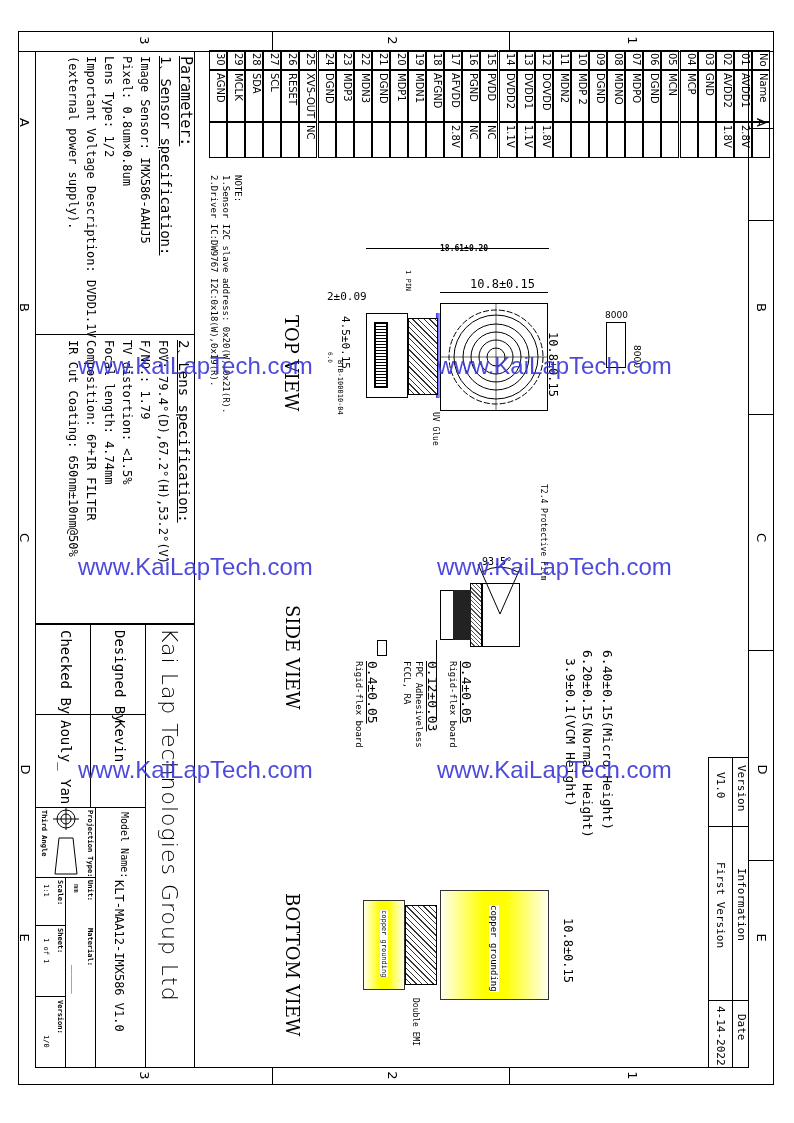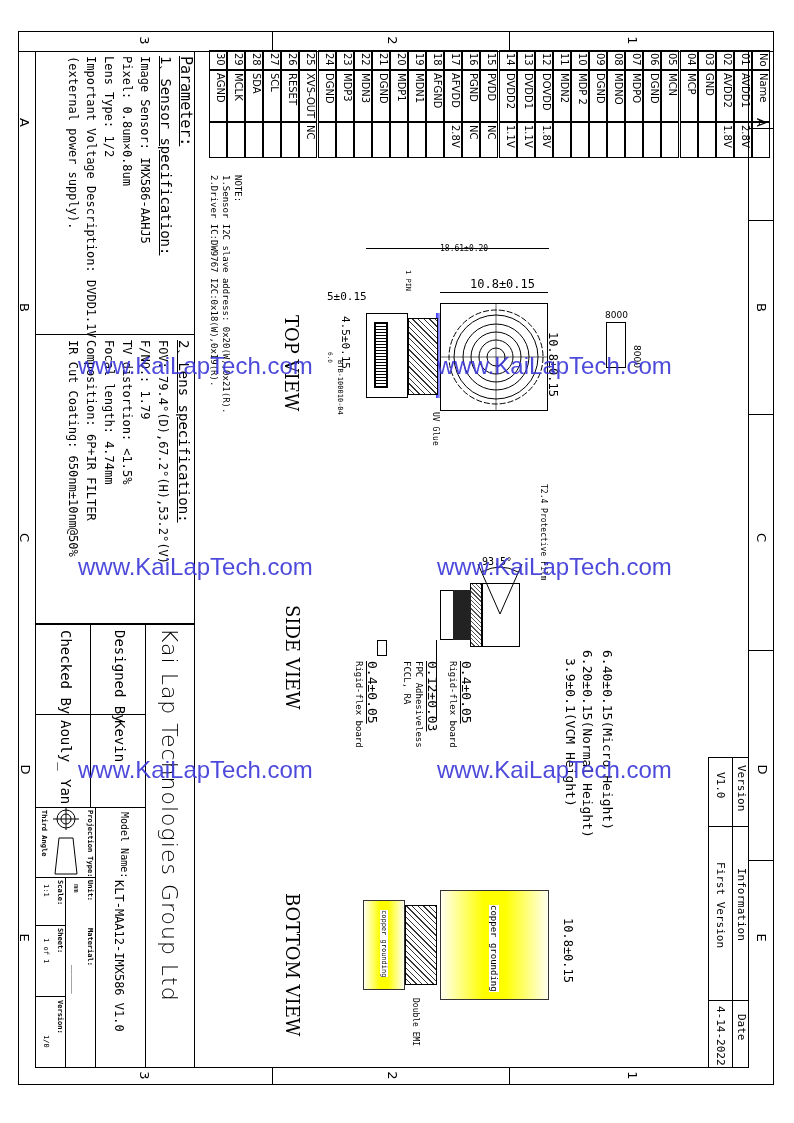--- a/index.html
+++ b/index.html
@@ -7,21 +7,21 @@
   .abs{position:absolute;}
   .frame{position:absolute;left:18px;top:31px;width:756px;height:1054px;border:1px solid #000;box-sizing:border-box;}
   .inner{position:absolute;left:35px;top:51px;width:714px;height:1017px;border:1px solid #000;box-sizing:border-box;}
   .hline{position:absolute;height:0;border-top:1px solid #000;}
   .vline{position:absolute;width:0;border-left:1px solid #000;}
   .rot{position:absolute;transform-origin:0 0;transform:rotate(90deg);white-space:nowrap;}
   .zone{position:absolute;font-size:13px;font-family:"DejaVu Sans",sans-serif;}
   .zone span{display:inline-block;transform:rotate(90deg);}
   .param{font-size:12px;}
   .wm{position:absolute;color:#3a37d8;font-family:"Liberation Sans","DejaVu Sans",sans-serif;font-size:24px;opacity:.9;white-space:nowrap;}
-  .dim{font-size:11px;}
+  .dim{font-size:11px;font-weight:bold;}
   .yellow{background:linear-gradient(to right,#fffff0,#ffff00 40%,#ffff00 60%,#fffff0);border:1px solid #333;}
   .hatch{background:repeating-linear-gradient(45deg,#fff 0 3px,#333 3px 4px),repeating-linear-gradient(-45deg,transparent 0 3px,#333 3px 4px);border:1px solid #000;}
 </style>
 </head>
 <body>
 
 <div class="frame"></div>
 <div class="inner"></div>
 
 <div class="hline" style="left:18px;top:51px;width:756px;"></div>
@@ -423,21 +423,21 @@
 </svg>
 <div class="abs" style="left:436px;top:313px;width:4px;height:85px;background:linear-gradient(to right,#3030ff,#aaaaff);"></div>
 <div class="abs hatch" style="left:408px;top:318px;width:28px;height:75px;"></div>
 <div class="abs" style="left:366px;top:313px;width:42px;height:85px;border:1px solid #000;box-sizing:border-box;"></div>
 <div class="abs" style="left:374px;top:322px;width:14px;height:66px;border:2px solid #000;box-sizing:border-box;background:repeating-linear-gradient(to bottom,#fff 0 2px,#000 2px 3px);"></div>
 <div class="hline" style="left:366px;top:248px;width:183px;"></div>
 <div class="abs dim" style="left:440px;top:244px;font-size:8px;">18.61±0.20</div>
 <div class="hline" style="left:440px;top:292px;width:108px;"></div>
 <div class="abs" style="left:470px;top:277px;font-size:12px;">10.8±0.15</div>
 <div class="rot" style="left:560px;top:332px;font-size:12px;">10.8±0.15</div>
-<div class="abs" style="left:327px;top:290px;font-size:11px;">5±0.15</div>
+<div class="abs" style="left:327px;top:290px;font-size:11px;">2±0.09</div>
 <div class="rot" style="left:352px;top:316px;font-size:11px;">4.5±0.15</div>
 <div class="rot" style="left:344px;top:360px;font-size:7px;">BTB-100010-04</div>
 <div class="rot" style="left:412px;top:270px;font-size:7px;">1 PIN</div>
 <div class="rot" style="left:440px;top:412px;font-size:8px;">UV Glue</div>
 <div class="rot" style="left:334px;top:352px;font-size:6px;">6.0</div>
 
 <div class="abs" style="left:606px;top:322px;width:20px;height:46px;border:1px solid #000;box-sizing:border-box;"></div>
 <div class="abs" style="left:605px;top:310px;font-size:9px;font-family:'DejaVu Sans',sans-serif;">8000</div>
 <div class="rot" style="left:642px;top:345px;font-size:9px;font-family:'DejaVu Sans',sans-serif;">8000</div>
 

